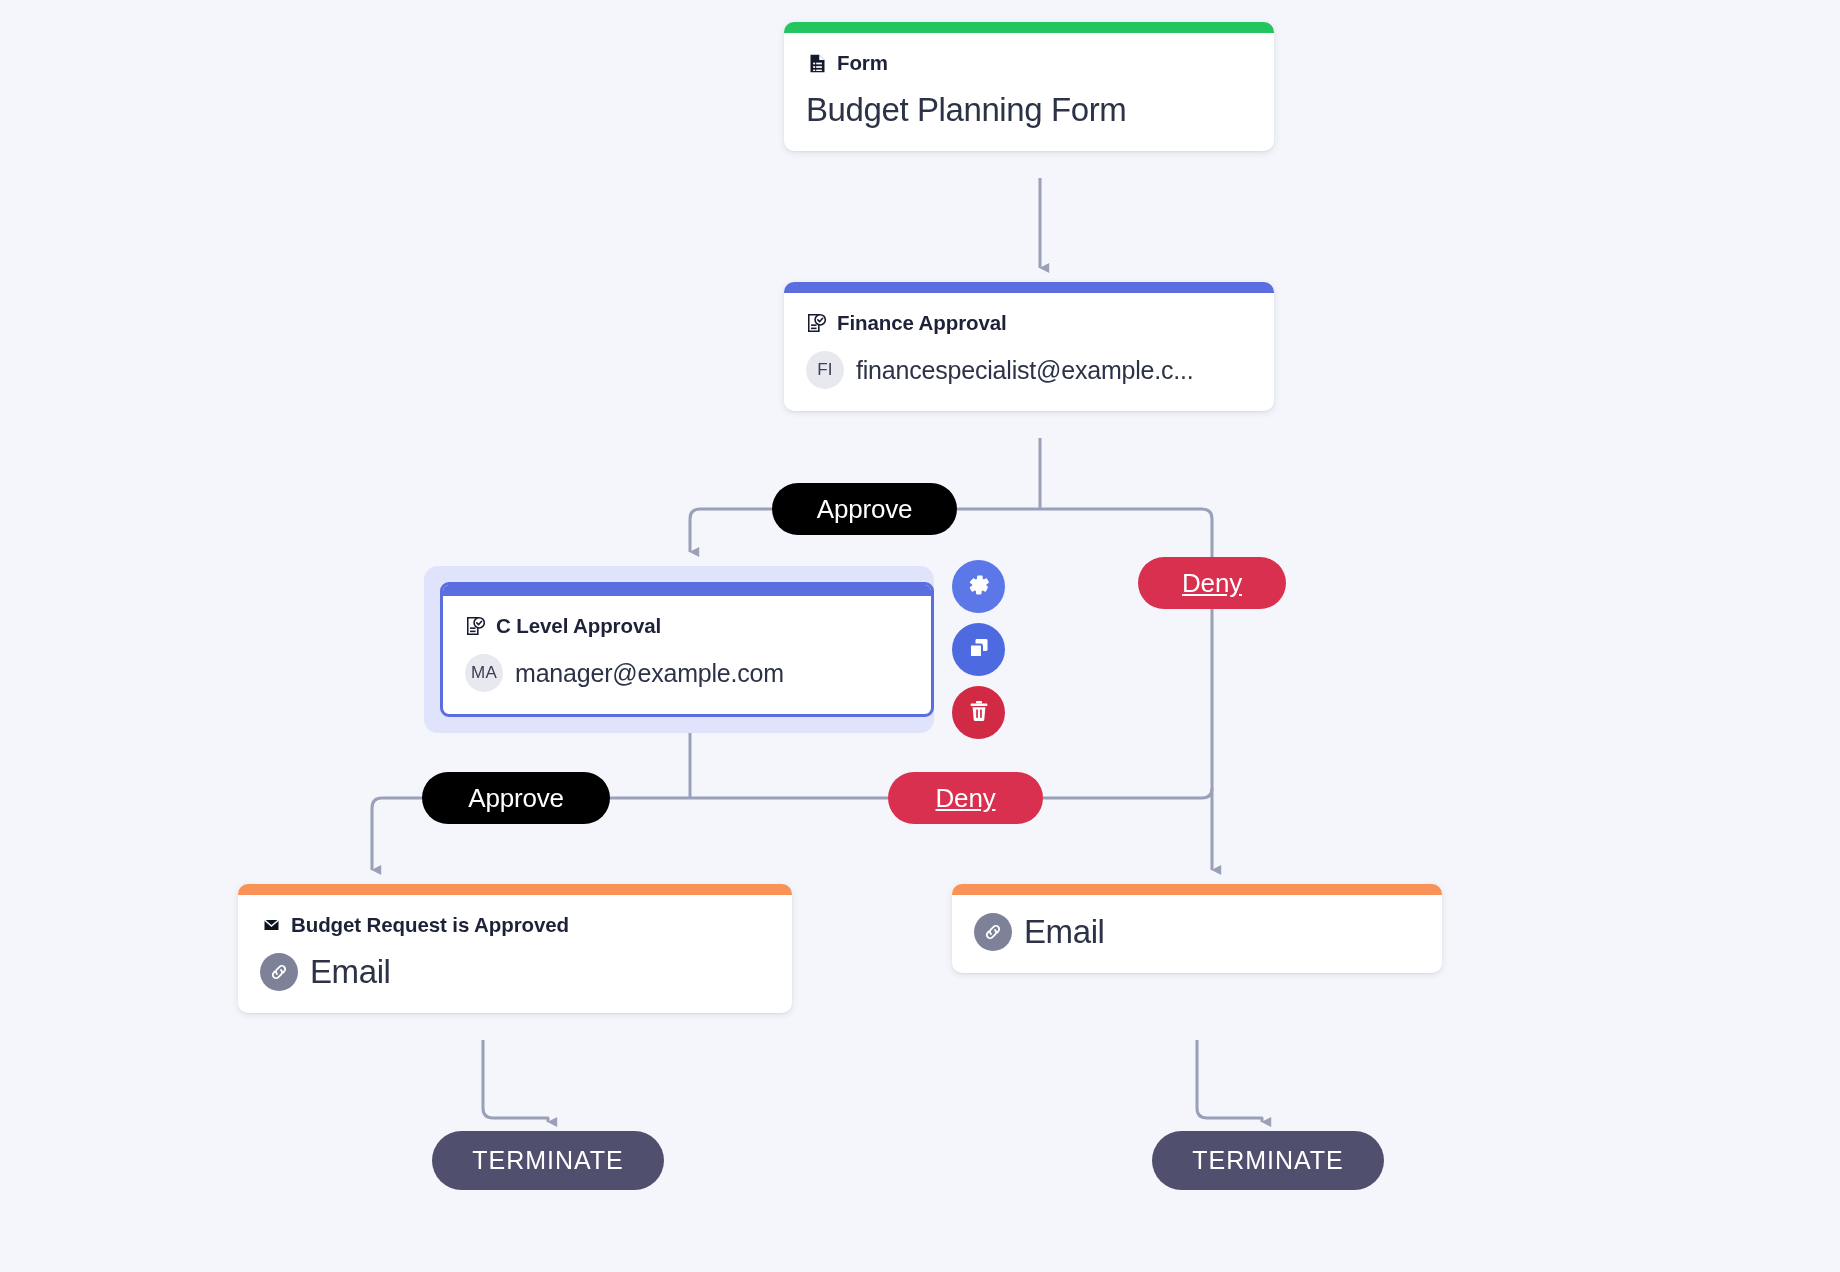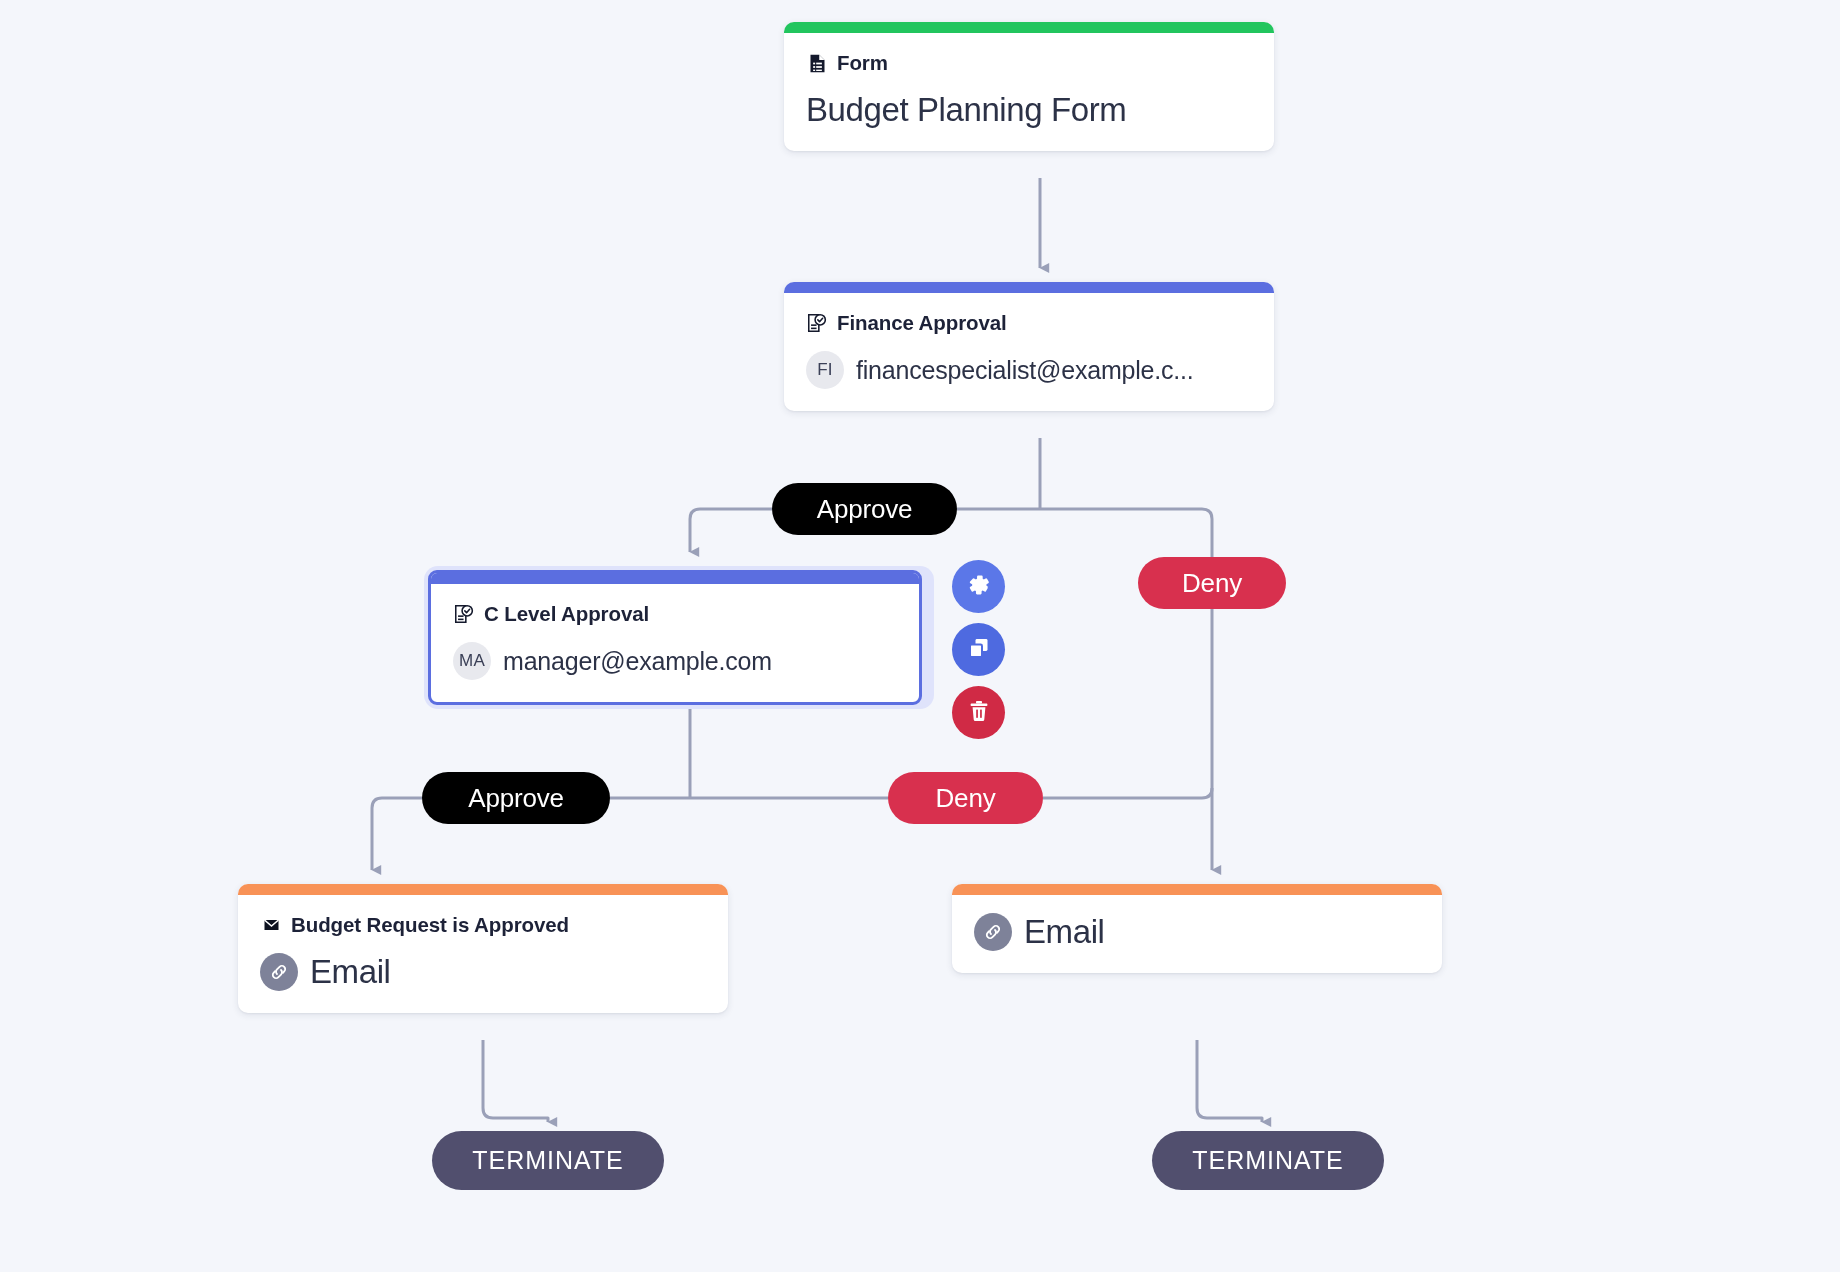--- a/index.html
+++ b/index.html
@@ -111,49 +111,49 @@
   
   #node-form        { left: 784px; top: 22px;  width: 490px; }
   #node-finance     { left: 784px; top: 282px; width: 490px; }
 
   #node-clevel-wrap {
     position: absolute;
     left: 424px; top: 566px;
     width: 510px;
     border-radius: 14px;
     background: #dfe3fb;
-    padding: 4px;
+    padding: 16px;
     box-sizing: border-box;
   }
   #node-clevel {
     position: relative;
     left: 0; top: 0;
     width: 494px;
     border: 3px solid #5b6ee0;
     border-radius: 9px;
     box-shadow: none;
   }
 
-  #node-email-approved { left: 238px;  top: 884px; width: 490px; }
+  #node-email-approved { left: 238px;  top: 884px; width: 554px; }
   #node-email-denied   { left: 952px;  top: 884px; width: 490px; }
 
   
   .pill {
     position: absolute;
     display: flex;
     align-items: center;
     justify-content: center;
     border-radius: 999px;
     color: #ffffff;
     font-size: 26px;
     letter-spacing: -0.2px;
     box-sizing: border-box;
   }
   .pill-approve { background: #000000; }
-  .pill-deny    { background: #d8304e; }
+  .pill-deny    { background: #d8304e; text-decoration: underline; }
 
   #pill-approve-1 { left: 772px;  top: 483px; width: 185px; height: 52px; }
   #pill-deny-1    { left: 1138px; top: 557px; width: 148px; height: 52px; }
   #pill-approve-2 { left: 422px;  top: 772px; width: 188px; height: 52px; }
   #pill-deny-2    { left: 888px;  top: 772px; width: 155px; height: 52px; }
 
   
   .terminate {
     position: absolute;
     display: flex;

